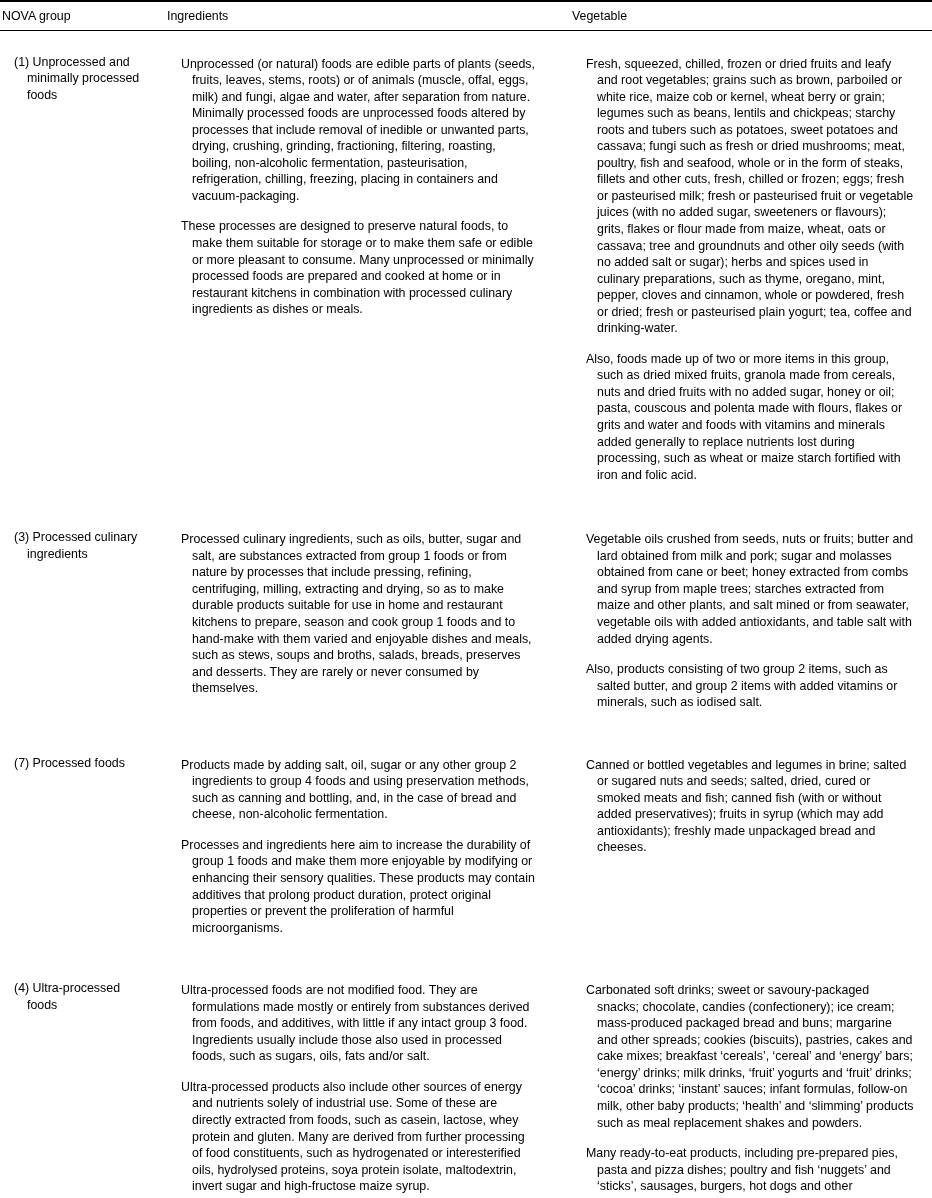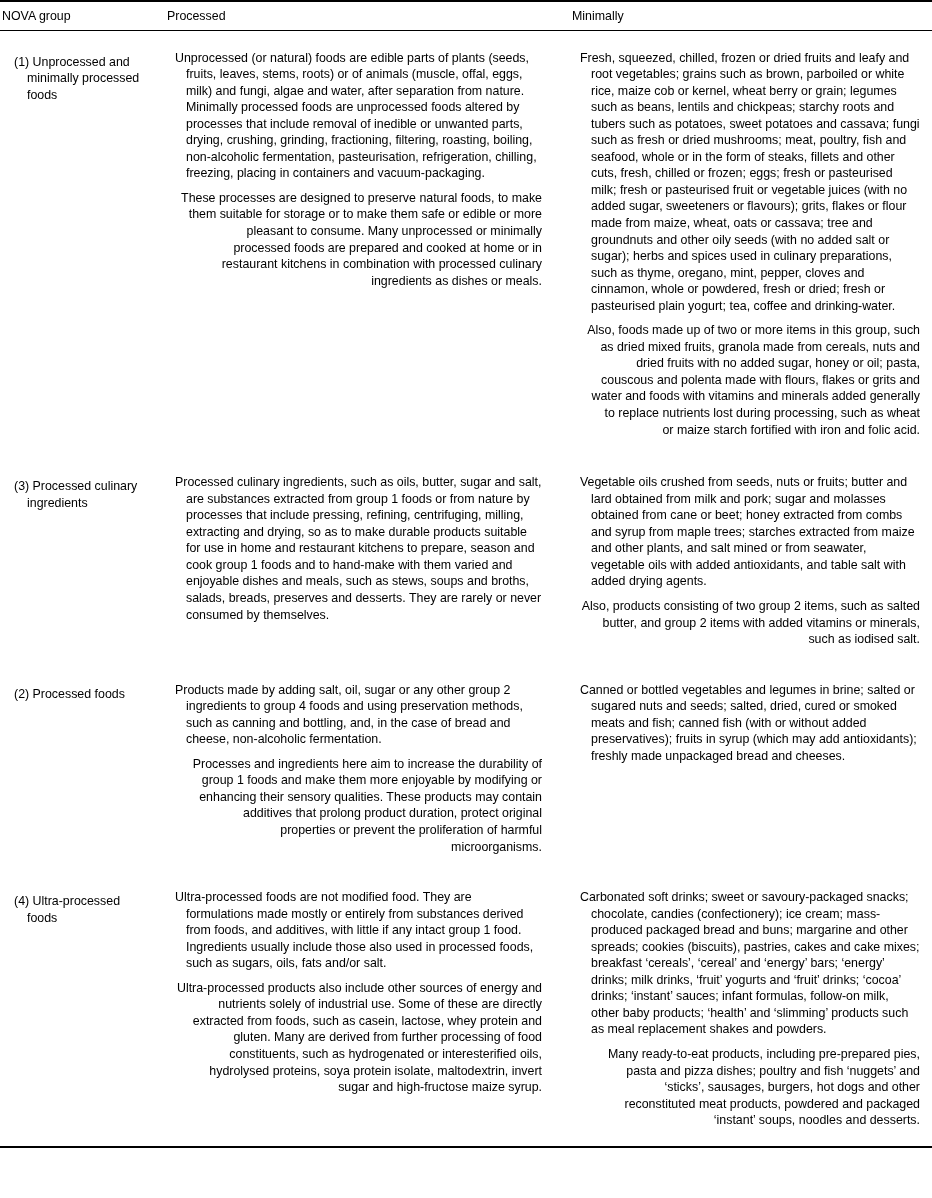--- a/index.html
+++ b/index.html
@@ -57,27 +57,26 @@
   col.c-group { width: 165px; }
   col.c-def   { width: 403px; }
   col.c-ex    { width: 364px; }
 
   th.h-group, td.c1 { padding-left: 2px; padding-right: 8px; }
   th.h-def,   td.c2 { padding-left: 2px; padding-right: 18px; }
   th.h-ex,    td.c3 { padding-left: 4px; padding-right: 4px; }
 
   
   p.para {
-    margin: 8px;
+    margin: 14px;
     padding-left: 11px;
     text-indent: -11px;
   }
   p.para + p.para {
     margin-top: 0;
-    text-align: right;
   }
 
   
   p.group-label {
     margin: 12px;
     padding-left: 13px;
     text-indent: -13px;
   }
 
   
@@ -100,22 +99,22 @@
 <div class="table-wrap">
   <table class="nova-table">
     <colgroup>
       <col class="c-group">
       <col class="c-def">
       <col class="c-ex">
     </colgroup>
     <thead>
       <tr class="header-row">
         <th class="col-head h-group">NOVA group</th>
-        <th class="col-head h-def">Processed</th>
-        <th class="col-head h-ex">Minimally</th>
+        <th class="col-head h-def">Ingredients</th>
+        <th class="col-head h-ex">Vegetable</th>
       </tr>
     </thead>
     <tbody>
 
       <tr class="body-row row-1">
         <td class="cell c1">
           <p class="group-label">(1) Unprocessed and minimally processed foods</p>
         </td>
         <td class="cell c2">
           <p class="para">Unprocessed (or natural) foods are edible parts of plants (seeds, fruits, leaves, stems, roots) or of animals (muscle, offal, eggs, milk) and fungi, algae and water, after separation from nature. Minimally processed foods are unprocessed foods altered by processes that include removal of inedible or unwanted parts, drying, crushing, grinding, fractioning, filtering, roasting, boiling, non-alcoholic fermentation, pasteurisation, refrigeration, chilling, freezing, placing in containers and vacuum-packaging.</p>
@@ -135,37 +134,37 @@
           <p class="para">Processed culinary ingredients, such as oils, butter, sugar and salt, are substances extracted from group 1 foods or from nature by processes that include pressing, refining, centrifuging, milling, extracting and drying, so as to make durable products suitable for use in home and restaurant kitchens to prepare, season and cook group 1 foods and to hand-make with them varied and enjoyable dishes and meals, such as stews, soups and broths, salads, breads, preserves and desserts. They are rarely or never consumed by themselves.</p>
         </td>
         <td class="cell c3">
           <p class="para">Vegetable oils crushed from seeds, nuts or fruits; butter and lard obtained from milk and pork; sugar and molasses obtained from cane or beet; honey extracted from combs and syrup from maple trees; starches extracted from maize and other plants, and salt mined or from seawater, vegetable oils with added antioxidants, and table salt with added drying agents.</p>
           <p class="para">Also, products consisting of two group 2 items, such as salted butter, and group 2 items with added vitamins or minerals, such as iodised salt.</p>
         </td>
       </tr>
 
       <tr class="body-row row-3">
         <td class="cell c1">
-          <p class="group-label">(2) Processed foods</p>
+          <p class="group-label">(7) Processed foods</p>
         </td>
         <td class="cell c2">
           <p class="para">Products made by adding salt, oil, sugar or any other group 2 ingredients to group 4 foods and using preservation methods, such as canning and bottling, and, in the case of bread and cheese, non-alcoholic fermentation.</p>
           <p class="para">Processes and ingredients here aim to increase the durability of group 1 foods and make them more enjoyable by modifying or enhancing their sensory qualities. These products may contain additives that prolong product duration, protect original properties or prevent the proliferation of harmful microorganisms.</p>
         </td>
         <td class="cell c3">
           <p class="para">Canned or bottled vegetables and legumes in brine; salted or sugared nuts and seeds; salted, dried, cured or smoked meats and fish; canned fish (with or without added preservatives); fruits in syrup (which may add antioxidants); freshly made unpackaged bread and cheeses.</p>
         </td>
       </tr>
 
       <tr class="body-row row-4 last-body-row">
         <td class="cell c1">
           <p class="group-label">(4) Ultra-processed foods</p>
         </td>
         <td class="cell c2">
-          <p class="para">Ultra-processed foods are not modified food. They are formulations made mostly or entirely from substances derived from foods, and additives, with little if any intact group 1 food. Ingredients usually include those also used in processed foods, such as sugars, oils, fats and/or salt.</p>
+          <p class="para">Ultra-processed foods are not modified food. They are formulations made mostly or entirely from substances derived from foods, and additives, with little if any intact group 3 food. Ingredients usually include those also used in processed foods, such as sugars, oils, fats and/or salt.</p>
           <p class="para">Ultra-processed products also include other sources of energy and nutrients solely of industrial use. Some of these are directly extracted from foods, such as casein, lactose, whey protein and gluten. Many are derived from further processing of food constituents, such as hydrogenated or interesterified oils, hydrolysed proteins, soya protein isolate, maltodextrin, invert sugar and high-fructose maize syrup.</p>
         </td>
         <td class="cell c3">
           <p class="para">Carbonated soft drinks; sweet or savoury-packaged snacks; chocolate, candies (confectionery); ice cream; mass-produced packaged bread and buns; margarine and other spreads; cookies (biscuits), pastries, cakes and cake mixes; breakfast ‘cereals’, ‘cereal’ and ‘energy’ bars; ‘energy’ drinks; milk drinks, ‘fruit’ yogurts and ‘fruit’ drinks; ‘cocoa’ drinks; ‘instant’ sauces; infant formulas, follow-on milk, other baby products; ‘health’ and ‘slimming’ products such as meal replacement shakes and powders.</p>
           <p class="para">Many ready-to-eat products, including pre-prepared pies, pasta and pizza dishes; poultry and fish ‘nuggets’ and ‘sticks’, sausages, burgers, hot dogs and other reconstituted meat products, powdered and packaged ‘instant’ soups, noodles and desserts.</p>
         </td>
       </tr>
 
     </tbody>
   </table>

